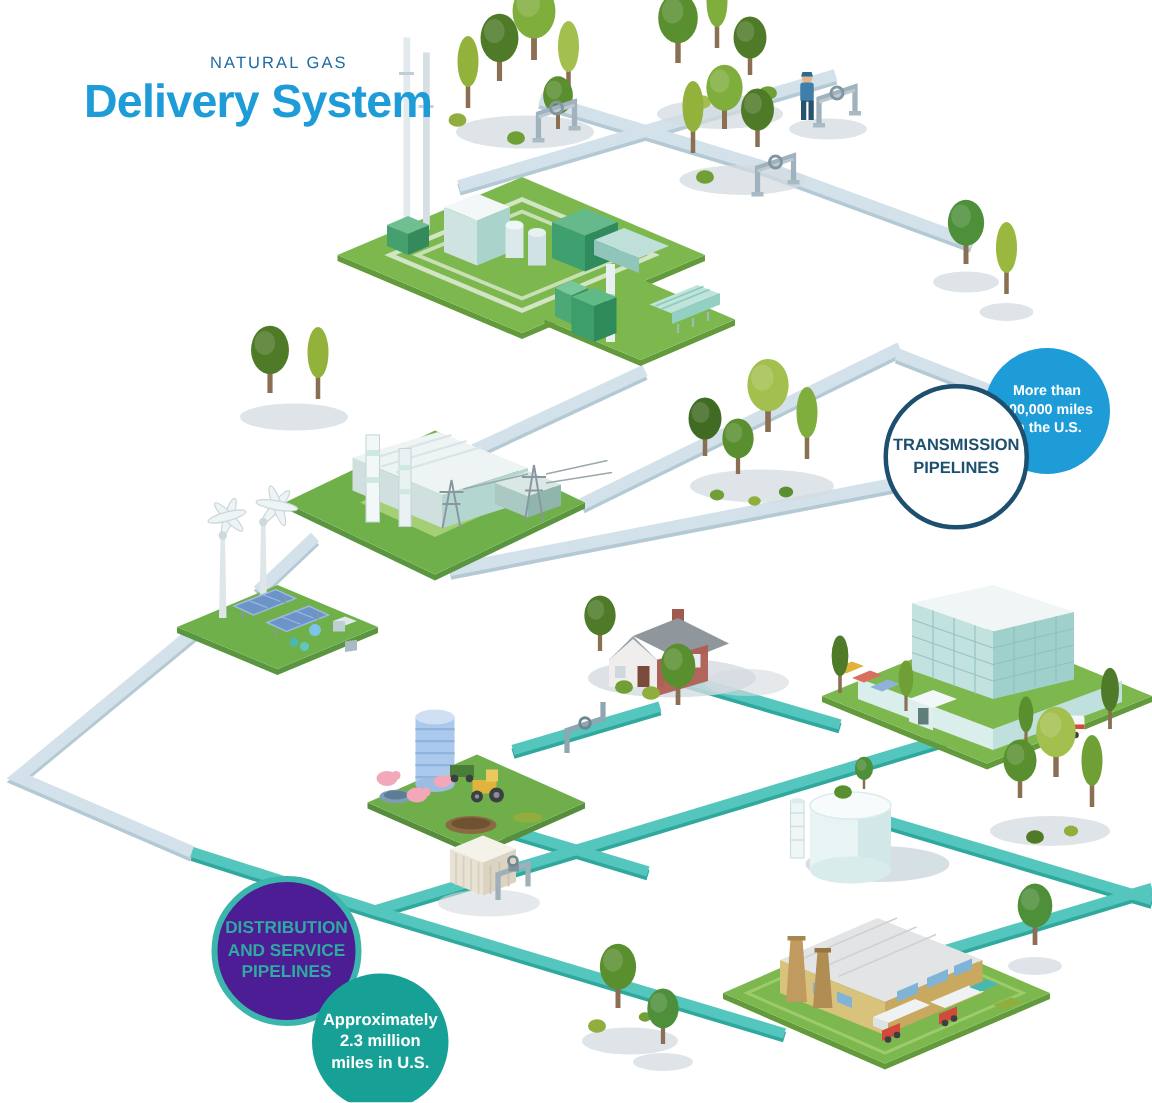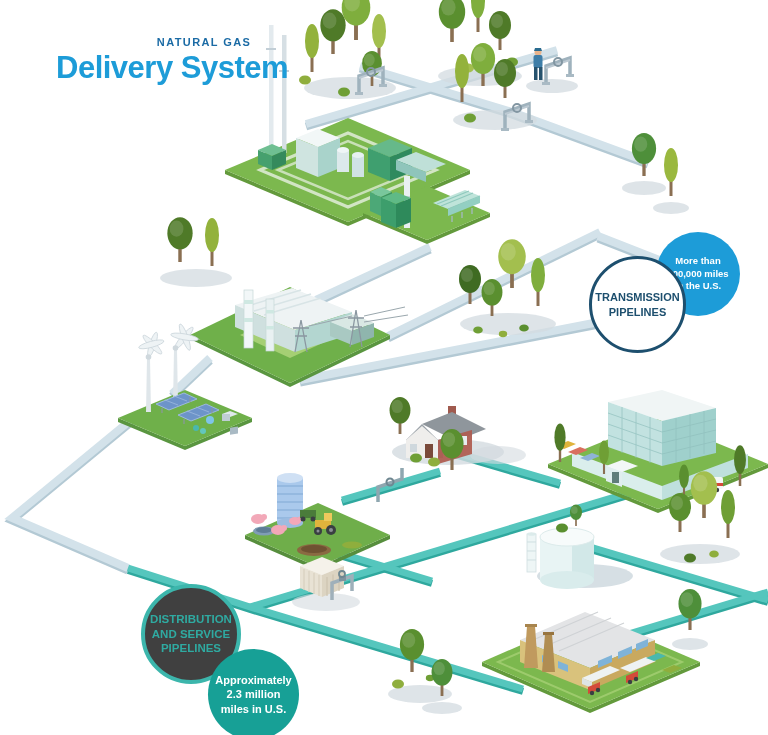--- a/index.html
+++ b/index.html
@@ -1,28 +1,28 @@
 <!DOCTYPE html>
 <html><head>
 <meta charset="utf-8">
 <style>
   html,body{margin:0;padding:0;background:#fff;}
   .stage{position:relative;width:768px;height:735px;background:#ffffff;overflow:hidden;
          font-family:"Liberation Sans",sans-serif;}
   .stage svg{position:absolute;left:0;top:0;}
   .hdr{position:absolute;left:56px;top:36px;z-index:4;}
-  .hdr .eyebrow{margin-left:64px;font-size:11px;font-weight:700;letter-spacing:1.4px;color:#1b6ba5;text-align:center;}
+  .hdr .eyebrow{margin-left:84px;font-size:11px;font-weight:400;letter-spacing:1.4px;color:#1b6ba5;}
   .hdr .main{font-size:31px;font-weight:800;color:#1d9cd8;letter-spacing:-0.5px;margin-top:2px;}
   .callout{position:absolute;border-radius:50%;display:flex;align-items:center;justify-content:center;
            text-align:center;box-sizing:border-box;}
   .c-blue{left:656px;top:232px;width:84px;height:84px;background:#1d9cd8;color:#fff;
           font-size:9.5px;font-weight:600;line-height:1.3;padding:0 9px;z-index:5;}
   .c-trans{left:589px;top:256px;width:97px;height:97px;background:#fff;border:3.5px solid #1d4f6e;
            color:#1d4f6e;font-size:11px;font-weight:700;line-height:1.35;padding:0 6px;z-index:6;}
-  .c-dist{left:141px;top:584px;width:100px;height:100px;background:#404040;border:4px solid #3cb6ac;
+  .c-dist{left:141px;top:584px;width:100px;height:100px;background:#4c1d95;border:4px solid #3cb6ac;
           color:#2faaa1;font-size:11.5px;font-weight:700;line-height:1.3;padding:0 6px;z-index:5;}
   .c-teal{left:208px;top:649px;width:91px;height:91px;background:#17a096;color:#fff;
           font-size:11px;font-weight:600;line-height:1.3;padding:0 8px;z-index:6;}
 </style>
 </head>
 <body>
 
 <div class="stage">
 
 <svg width="768" height="735" viewBox="0 0 768 735">

